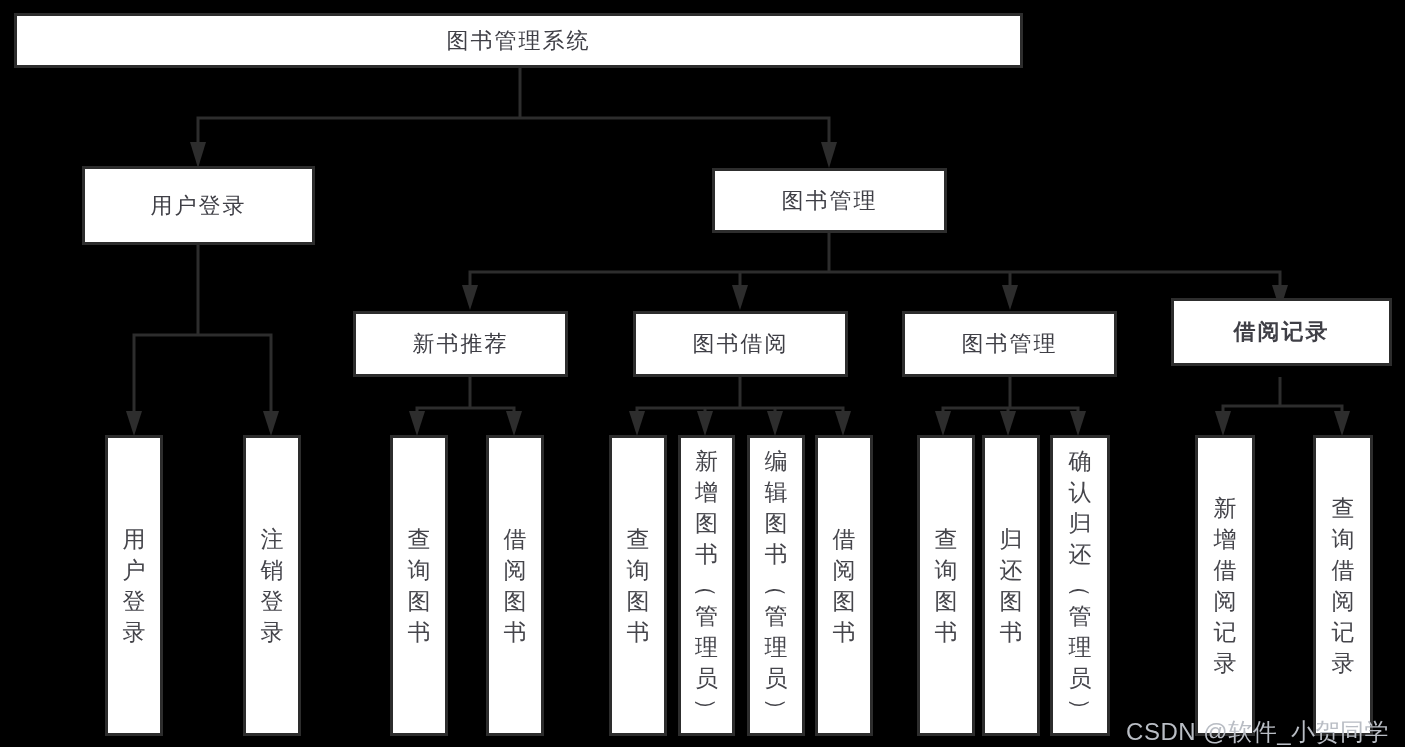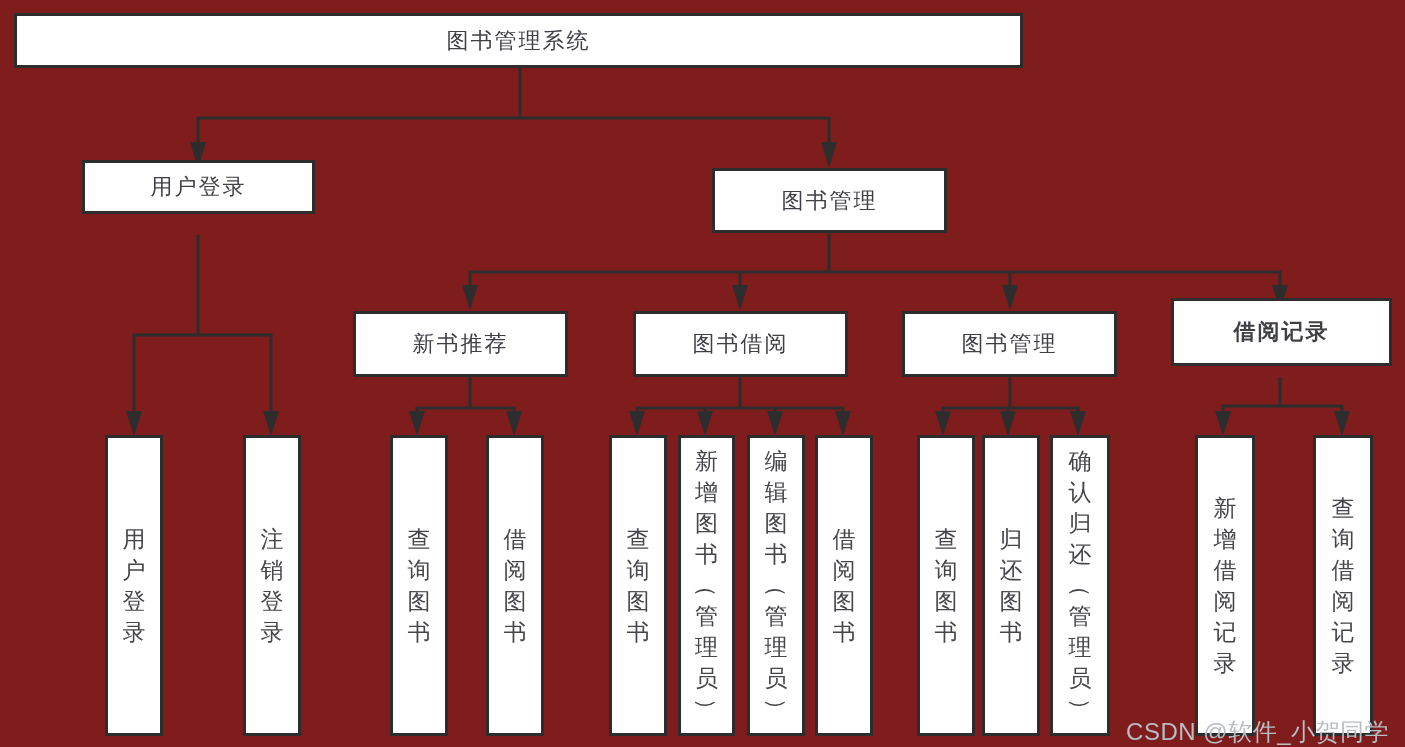--- a/index.html
+++ b/index.html
@@ -3,21 +3,21 @@
 <meta charset="utf-8">
 <style>
   * { margin: 0; padding: 0; box-sizing: border-box; }
   html, body { background: #ffffff; }
   body { font-family: "Liberation Sans", sans-serif; }
 
   .canvas {
     position: relative;
     width: 1405px;
     height: 747px;
-    background: #7f1d1d;
+    background: #000000;
     overflow: hidden;
   }
 
   svg.wires { position: absolute; left: 0; top: 0; z-index: 1; }
 
   .node {
     position: absolute;
     background: #ffffff;
     border: 3px solid #2d2d2d;
     display: flex;
@@ -36,21 +36,21 @@
     width: 100%;
     height: 100%;
     font-size: 23px;
     color: #45454b;
   }
   .v-text span { display: block; height: 31px; line-height: 31px; text-align: center; }
   .v-text span.rot { transform: rotate(90deg); }
 
   
   #b-root   { left: 14px;  top: 13px;  width: 1009px; height: 55px; }
-  #b-login  { left: 82px;  top: 160px; width: 233px;  height: 54px; }
+  #b-login  { left: 82px;  top: 166px; width: 233px;  height: 79px; }
   #b-mgmt   { left: 712px; top: 168px; width: 235px;  height: 65px; }
 
   #b-l3-0 { left: 353px;  top: 311px; width: 215px; height: 66px; }
   #b-l3-1 { left: 633px;  top: 311px; width: 215px; height: 66px; }
   #b-l3-2 { left: 902px;  top: 311px; width: 215px; height: 66px; }
   #b-l3-3 { left: 1171px; top: 298px; width: 221px; height: 68px; font-weight: bold; }
 
   .leaf { top: 435px; width: 58px; height: 301px; }
   #leaf-0-0 { left: 105px; }
   #leaf-0-1 { left: 243px; }

